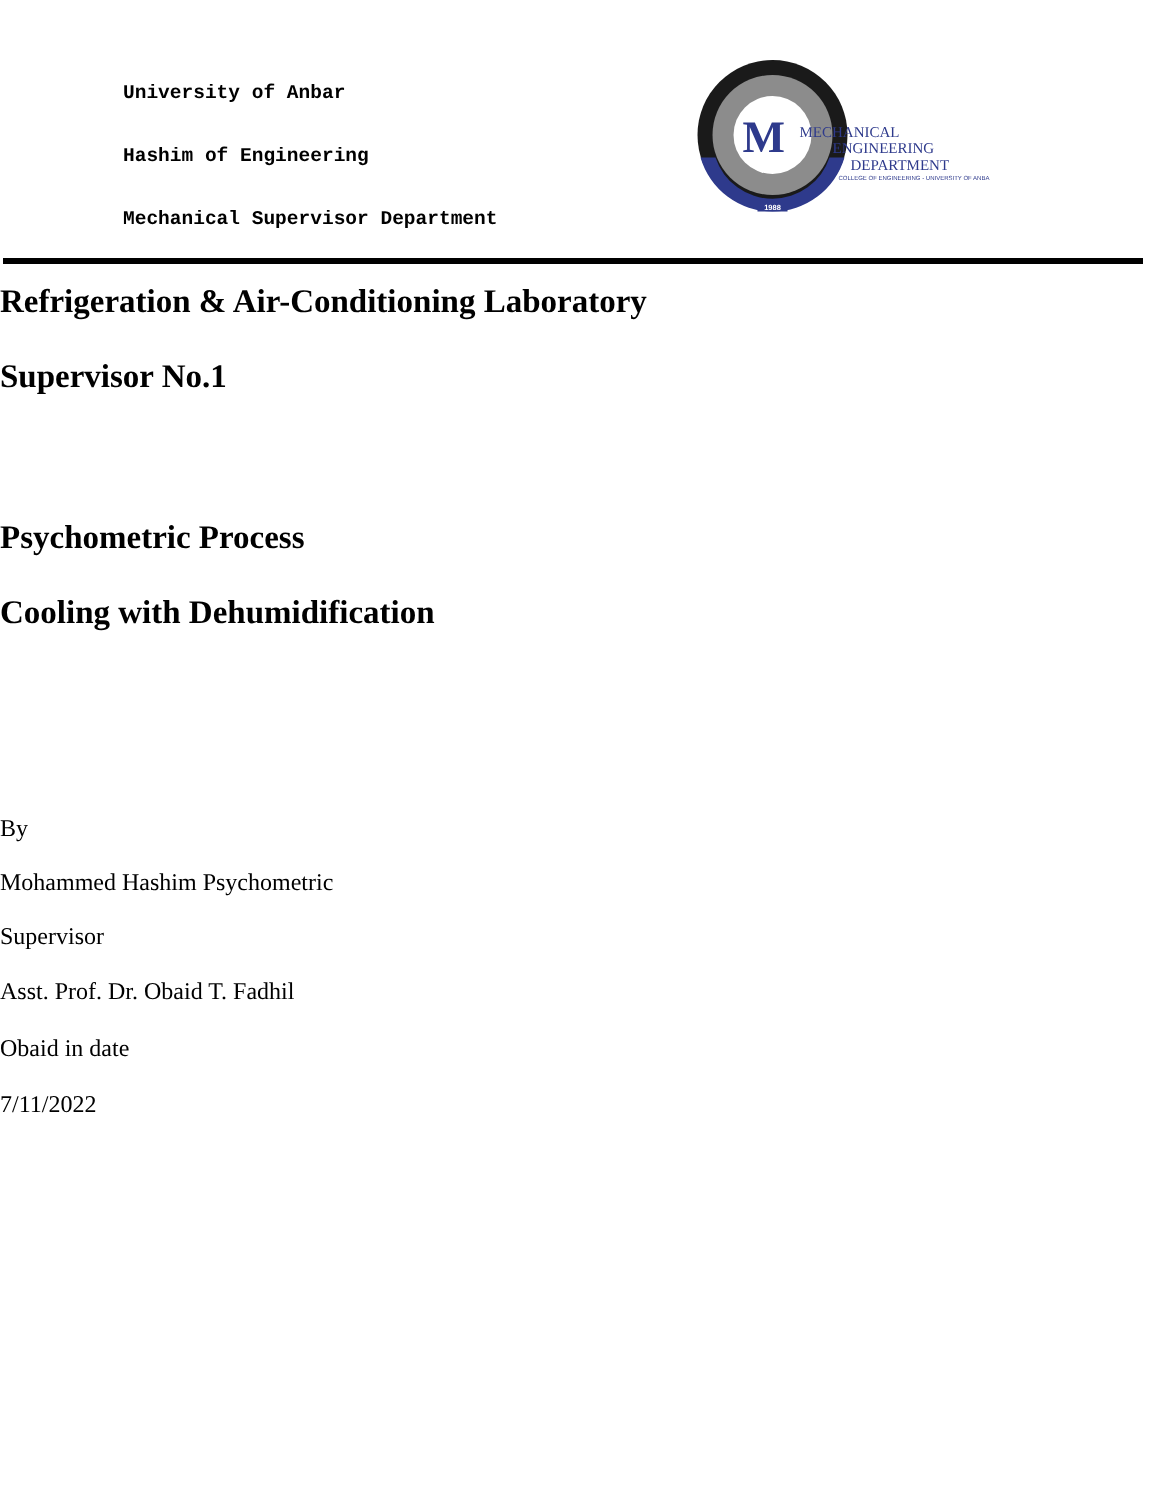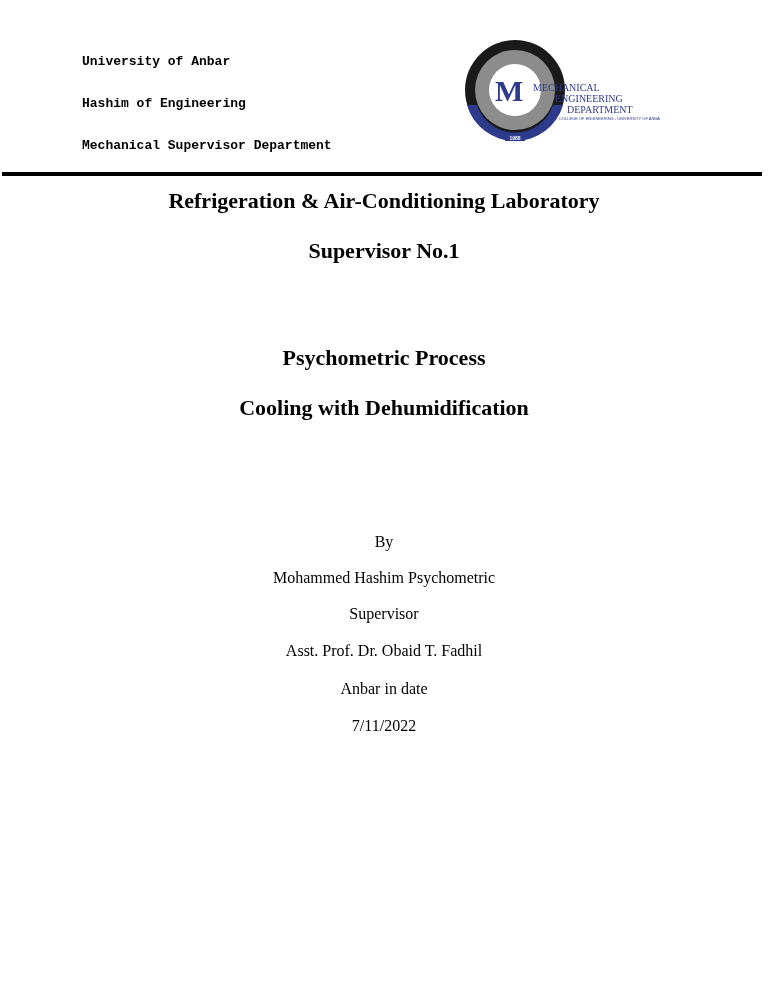--- a/index.html
+++ b/index.html
@@ -1,22 +1,22 @@
 <!DOCTYPE html>
 <html><head>
 <meta charset="utf-8">
 <style>
   html, body { margin: 0; padding: 0; background: #ffffff; }
   body { width: 768px; height: 994px; position: relative; overflow: hidden;
          font-family: "Liberation Serif", serif; color: #000; }
   .hdr-line { position: absolute; left: 82px; font-weight: bold; font-size: 13px; font-family: Liberation Mono, monospace; }
   .rule { position: absolute; left: 2px; width: 760px; top: 172px; height: 4px; background: #000; }
-  .center { position: absolute; left: 0; width: 768px; text-align: center; }
+  .center { position: absolute; left: 0; width: 768px; text-align: left; }
   .title { font-weight: bold; font-size: 22px; }
-  .body-t { font-size: 16px; }
+  .body-t { font-size: 16px; margin-top: 11px; }
   .logo { position: absolute; left: 455px; top: 35px; width: 205px; height: 110px; }
 </style>
 </head>
 <body>
 
 <div>
   <div class="hdr-line" style="top:54px">University of Anbar</div>
   <div class="hdr-line" style="top:96px">Hashim of Engineering</div>
   <div class="hdr-line" style="top:138px">Mechanical Supervisor Department</div>
 </div>
@@ -39,14 +39,14 @@
 
 <div class="center title" style="top:188px">Refrigeration &amp; Air-Conditioning Laboratory</div>
 <div class="center title" style="top:238px">Supervisor No.1</div>
 <div class="center title" style="top:345px">Psychometric Process</div>
 <div class="center title" style="top:395px">Cooling with Dehumidification</div>
 
 <div class="center body-t" style="top:533px">By</div>
 <div class="center body-t" style="top:569px">Mohammed Hashim Psychometric</div>
 <div class="center body-t" style="top:605px">Supervisor</div>
 <div class="center body-t" style="top:642px">Asst. Prof. Dr. Obaid T. Fadhil</div>
-<div class="center body-t" style="top:680px">Anbar in date</div>
+<div class="center body-t" style="top:680px">Obaid in date</div>
 <div class="center body-t" style="top:717px">7/11/2022</div>
 
 </body></html>

